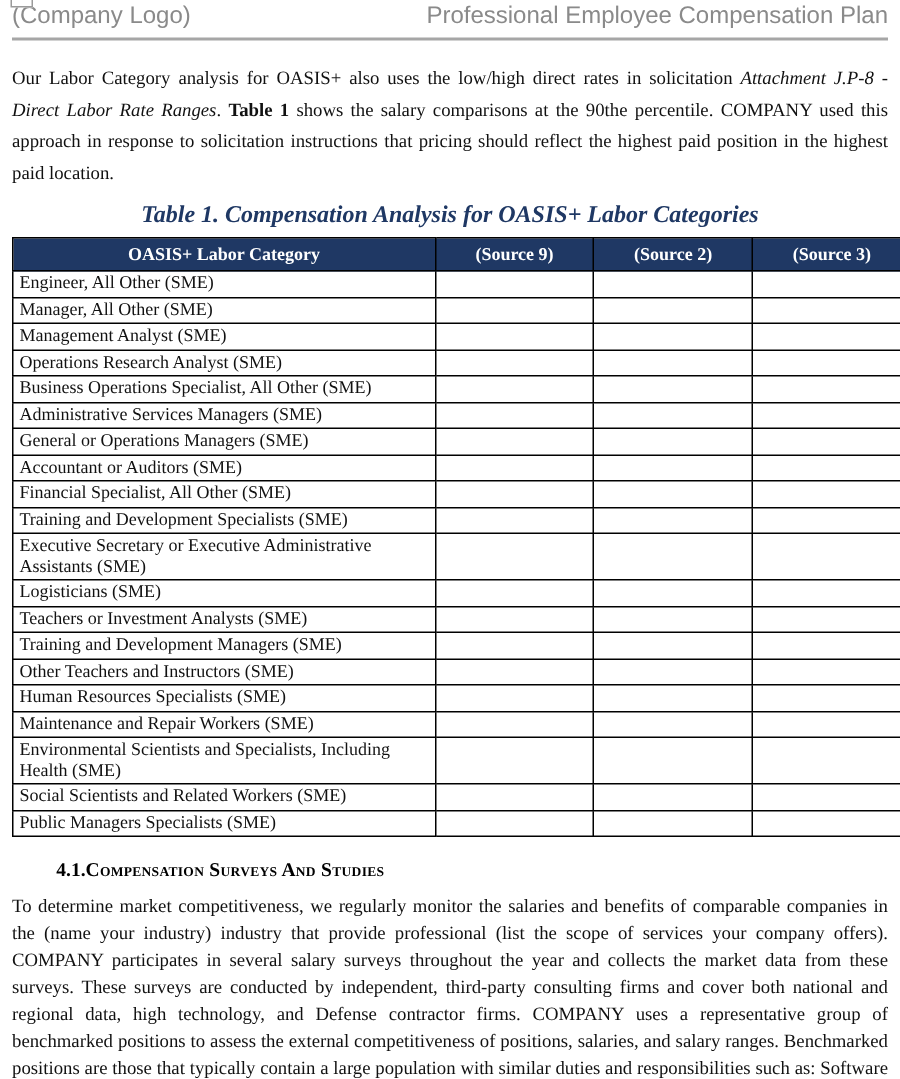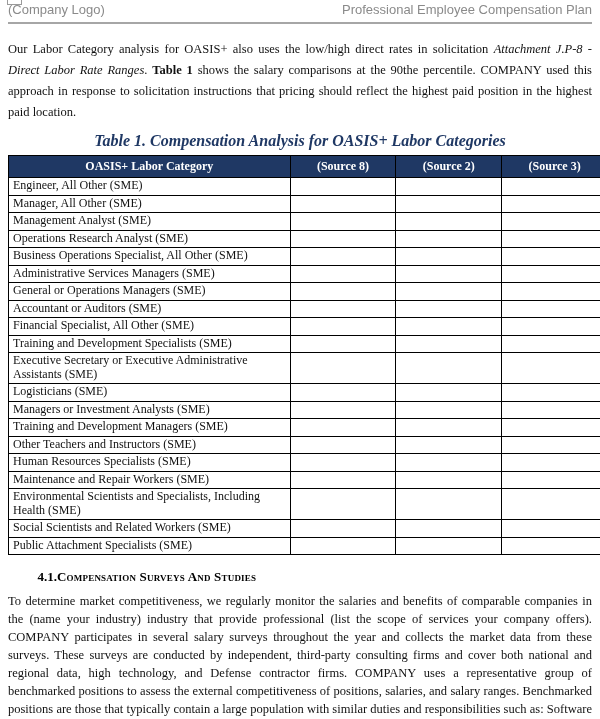--- a/index.html
+++ b/index.html
@@ -13,21 +13,21 @@
     font-family: "Liberation Serif", serif;
     color: #111;
   }
   
   .hdr {
     display: flex;
     justify-content: space-between;
     align-items: flex-start;
     padding: 2px 8px 0 8px;
     font-family: "Liberation Sans", sans-serif;
-    font-size: 13px;
+    font-size: 16px;
     color: #8a8a8a;
     text-align: right;
   }
   .logo-box {
     position: absolute;
     left: 7px;
     top: -6px;
     width: 15px;
     height: 11px;
     border: 1px solid #9a9a9a;
@@ -122,21 +122,21 @@
   <table class="labor">
     <colgroup>
       <col class="c1">
         <col class="c2">
         <col class="c3">
         <col class="c4">
     </colgroup>
     <thead>
       <tr>
         <th>OASIS+ Labor Category</th>
-        <th>(Source 8)</th>
+        <th>(Source 9)</th>
         <th>(Source 2)</th>
         <th>(Source 3)</th>
       </tr>
     </thead>
     <tbody>
         <tr>
           <td class="cat">Engineer, All Other (SME)</td>
           <td class="src"></td>
           <td class="src"></td>
           <td class="src"></td>
@@ -201,21 +201,21 @@
           <td class="src"></td>
           <td class="src"></td>
         </tr>
         <tr>
           <td class="cat">Logisticians (SME)</td>
           <td class="src"></td>
           <td class="src"></td>
           <td class="src"></td>
         </tr>
         <tr>
-          <td class="cat">Managers or Investment Analysts (SME)</td>
+          <td class="cat">Teachers or Investment Analysts (SME)</td>
           <td class="src"></td>
           <td class="src"></td>
           <td class="src"></td>
         </tr>
         <tr>
           <td class="cat">Training and Development Managers (SME)</td>
           <td class="src"></td>
           <td class="src"></td>
           <td class="src"></td>
         </tr>
@@ -243,21 +243,21 @@
           <td class="src"></td>
           <td class="src"></td>
         </tr>
         <tr>
           <td class="cat">Social Scientists and Related Workers (SME)</td>
           <td class="src"></td>
           <td class="src"></td>
           <td class="src"></td>
         </tr>
         <tr>
-          <td class="cat">Public Attachment Specialists (SME)</td>
+          <td class="cat">Public Managers Specialists (SME)</td>
           <td class="src"></td>
           <td class="src"></td>
           <td class="src"></td>
         </tr>
       </tbody>
   </table>
 
   <div class="sec-heading">
     <span class="num">4.1.</span><span class="sc">Compensation Surveys And Studies</span>
   </div>

